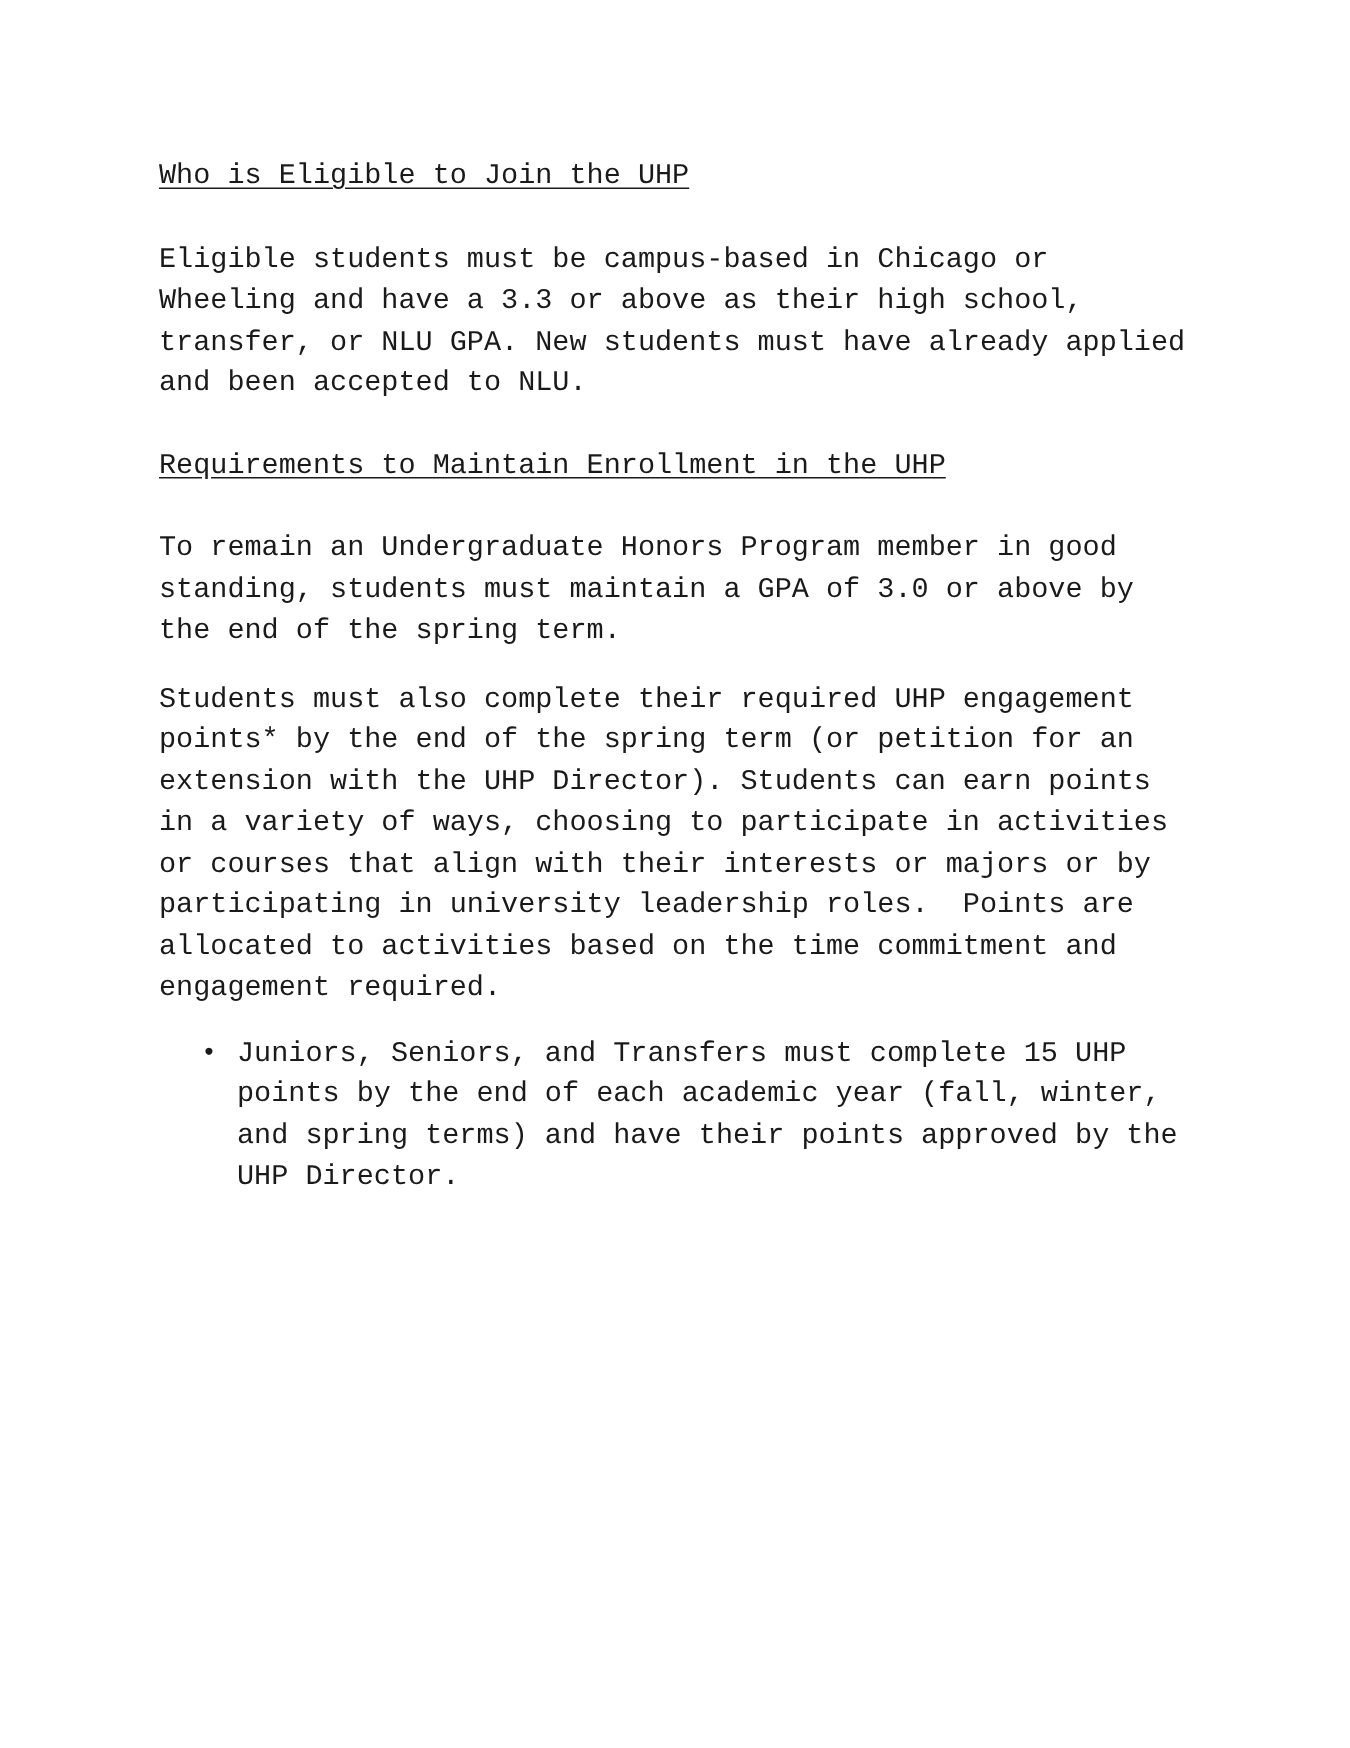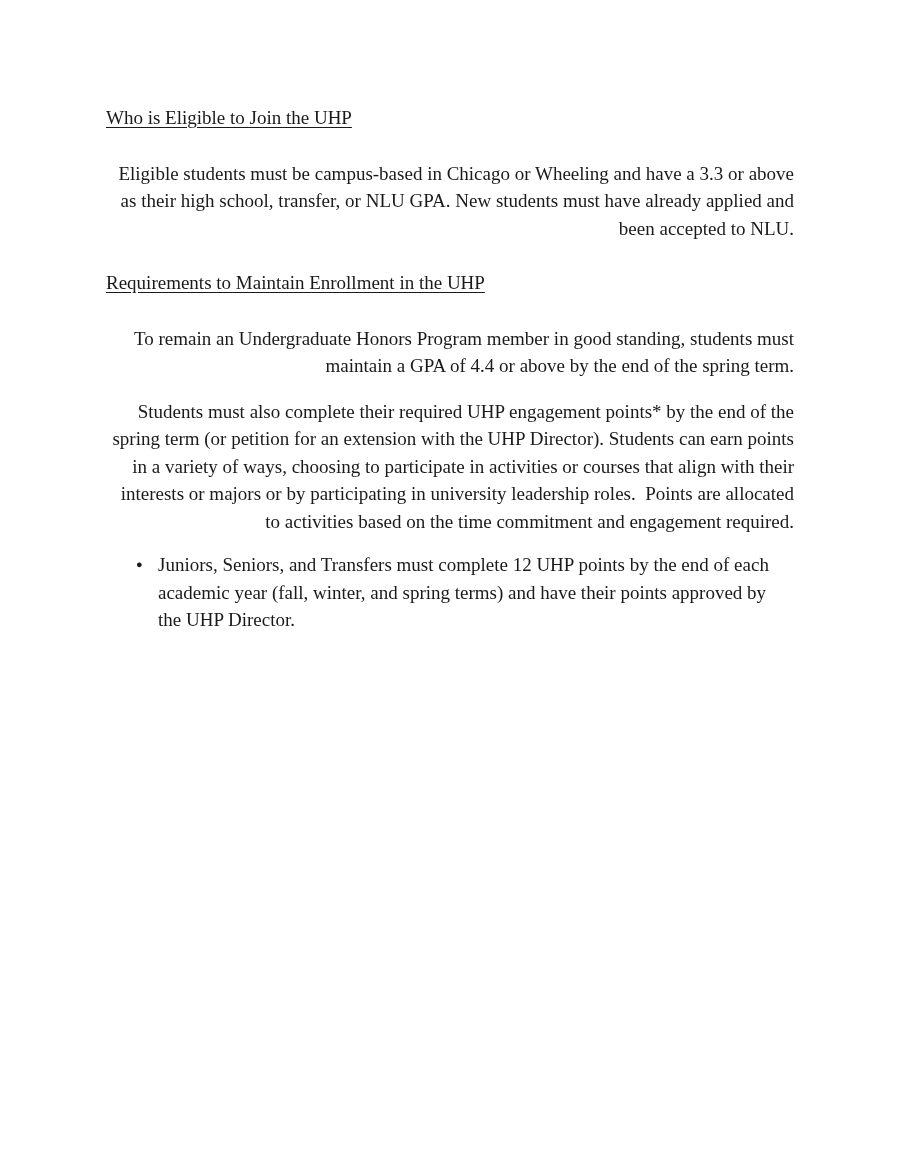--- a/index.html
+++ b/index.html
@@ -6,21 +6,21 @@
     margin: 0;
     padding: 0;
     background: #ffffff;
   }
   .page {
     position: relative;
     width: 900px;
     height: 1132px;
     background: #ffffff;
     overflow: hidden;
-    font-family: Liberation Serif, serif;
+    font-family: Liberation Mono, monospace;
     color: #1a1a1a;
   }
   .content {
     position: absolute;
     top: 104px;
     left: 106px;
     width: 688px;
     font-size: 19px;
     line-height: 27.5px;
   }
@@ -30,21 +30,20 @@
     text-decoration: underline;
     text-underline-offset: 3px;
     margin: 0 0 28px 0;
     white-space: pre-wrap;
   }
   .doc-heading.second {
   }
   p.doc-para {
     margin: 0 0 27px 0;
     white-space: pre-wrap;
-    text-align: right;
   }
   p.doc-para.pre-heading-gap {
     margin-bottom: 42px;
   }
   p.doc-para.tight {
     margin-bottom: 18px;
   }
   p.doc-para.before-list {
     margin-bottom: 16px;
   }
@@ -76,23 +75,23 @@
 <div class="page">
   <div class="content">
 
     <h2 class="doc-heading">Who is Eligible to Join the UHP</h2>
 
     <p class="doc-para">Eligible students must be campus-based in Chicago or Wheeling and have a 3.3 or above as their high school, transfer, or NLU GPA. New students must have already applied and been accepted to NLU.</p>
 
 
     <h2 class="doc-heading second">Requirements to Maintain Enrollment in the UHP</h2>
 
-    <p class="doc-para tight">To remain an Undergraduate Honors Program member in good standing, students must maintain a GPA of 4.4 or above by the end of the spring term.</p>
+    <p class="doc-para tight">To remain an Undergraduate Honors Program member in good standing, students must maintain a GPA of 3.0 or above by the end of the spring term.</p>
 
     <p class="doc-para before-list">Students must also complete their required UHP engagement points* by the end of the spring term (or petition for an extension with the UHP Director). Students can earn points in a variety of ways, choosing to participate in activities or courses that align with their interests or majors or by participating in university leadership roles.  Points are allocated to activities based on the time commitment and engagement required.</p>
 
     <ul class="doc-list">
-      <li>Juniors, Seniors, and Transfers must complete 12 UHP points by the end of each academic year (fall, winter, and spring terms) and have their points approved by the UHP Director.</li>
+      <li>Juniors, Seniors, and Transfers must complete 15 UHP points by the end of each academic year (fall, winter, and spring terms) and have their points approved by the UHP Director.</li>
     </ul>
 
 
   </div>
 </div>
 
 </body></html>

